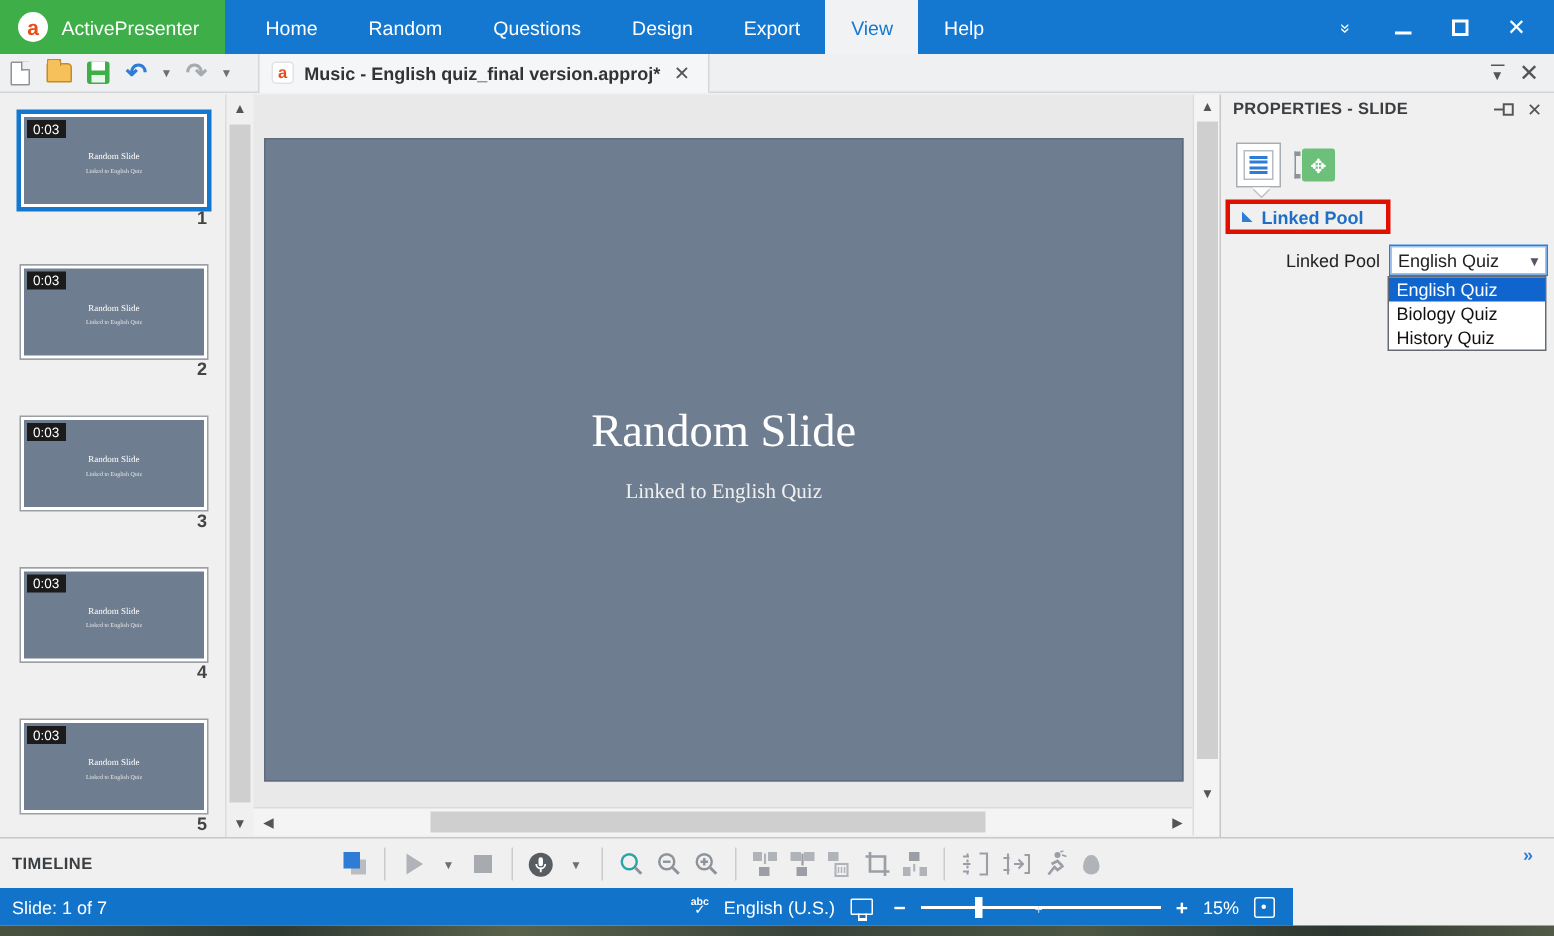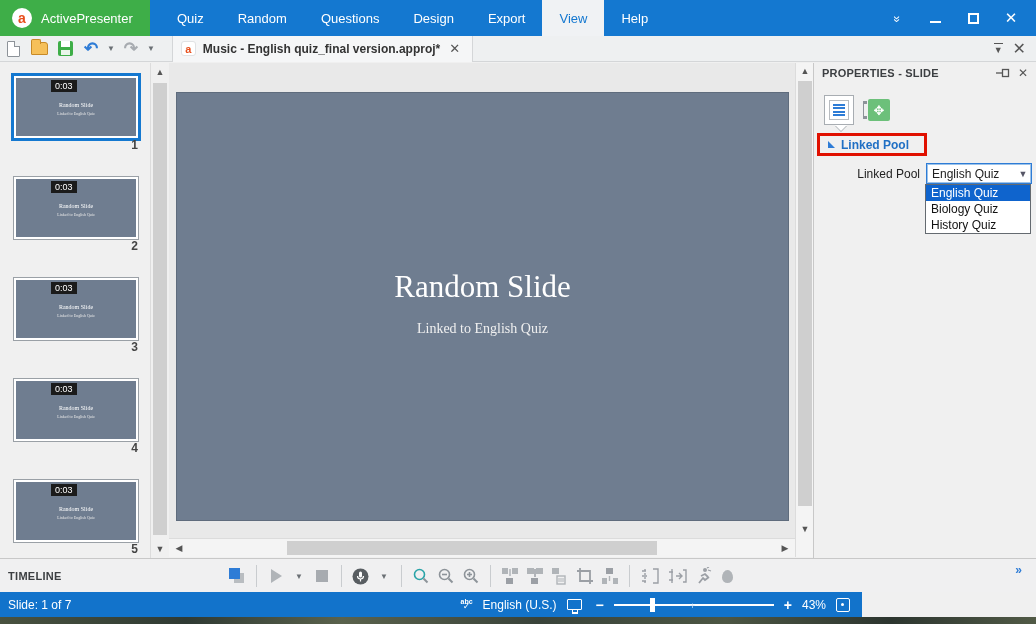--- a/index.html
+++ b/index.html
@@ -42,21 +42,21 @@
   .tab-title { font-size:12px; font-weight:bold; color:#333; white-space:nowrap; }
   .tab-close { color:#555; font-size:13px; padding:0 2px; }
   .toolbar-right { margin-left:auto; display:flex; align-items:center; gap:10px; padding-right:10px; color:#555; }
   .dock-caret { font-size:9px; color:#555; border-top:1px solid #555; padding-top:1px; }
 
   
   .slides-panel { position:absolute; left:0; top:63px; width:150px; height:495px; background:#f0f0f0; }
   .thumb-wrap { position:absolute; left:14px; width:124px; }
   .thumb { width:124px; height:62px; background:#6f7d90; border:2px solid #fff; outline:1px solid #9aa0a6; position:relative; }
   .thumb-wrap.selected .thumb { outline:none; box-shadow:0 0 0 3px #1478d0; }
-  .time-badge { position:absolute; left:2px; top:2px; background:#1b1b1b; color:#fff; font-size:9px; padding:1px 4px;margin-left:33px; }
+  .time-badge { position:absolute; left:2px; top:2px; background:#1b1b1b; color:#fff; font-size:9px; padding:1px 4px; }
   .mini-title { position:absolute; left:0; right:0; top:24px; text-align:center; color:#fff; font-family:"Liberation Serif", serif; font-size:6px; }
   .mini-sub { position:absolute; left:0; right:0; top:33px; text-align:center; color:#e8e8e8; font-family:"Liberation Serif", serif; font-size:4px; }
   .thumb-num { position:absolute; right:0; width:124px; text-align:right; font-size:12px; font-weight:bold; color:#444; }
 
   
   .thumb-scrollbar { position:absolute; left:150px; top:63px; width:18px; height:495px; background:#f0f0f0; border-left:1px solid #dcdcdc; }
   .sb-btn { position:absolute; left:1px; width:16px; height:17px; background:#f0f0f0; color:#555; font-size:9px; display:flex; align-items:center; justify-content:center; }
   .thumb-scrollbar .sb-thumb { position:absolute; left:2px; top:20px; width:14px; height:452px; background:#cfcfcf; }
 
   
@@ -139,21 +139,21 @@
 <body>
 
 <div class="app">
 
   <header class="menubar">
     <div class="logo-area">
       <span class="logo-circle">a</span>
       <span class="app-name">ActivePresenter</span>
     </div>
     <nav class="menu">
-      <span class="menu-item">Quiz</span>
+      <span class="menu-item">Home</span>
       <span class="menu-item">Random</span>
       <span class="menu-item">Questions</span>
       <span class="menu-item">Design</span>
       <span class="menu-item">Export</span>
       <span class="menu-item active">View</span>
       <span class="menu-item">Help</span>
     </nav>
     <div class="win-controls">
       <span class="win-btn">
           <span class="glyph-collapse">»</span>
@@ -429,19 +429,19 @@
       </span>
       <span>English (U.S.)</span>
       <span class="monitor-icon"></span>
       <span class="zoom-minus">−</span>
       <span class="zoom-track">
         <span class="zoom-line"></span>
         <span class="zoom-handle"></span>
         <span class="zoom-tick">+</span>
       </span>
       <span class="zoom-plus">+</span>
-      <span>43%</span>
+      <span>15%</span>
       <span class="fit-icon"></span>
     </div>
   </div>
 
   <div class="desktop-strip"></div>
 </div>
 
 </body></html>

